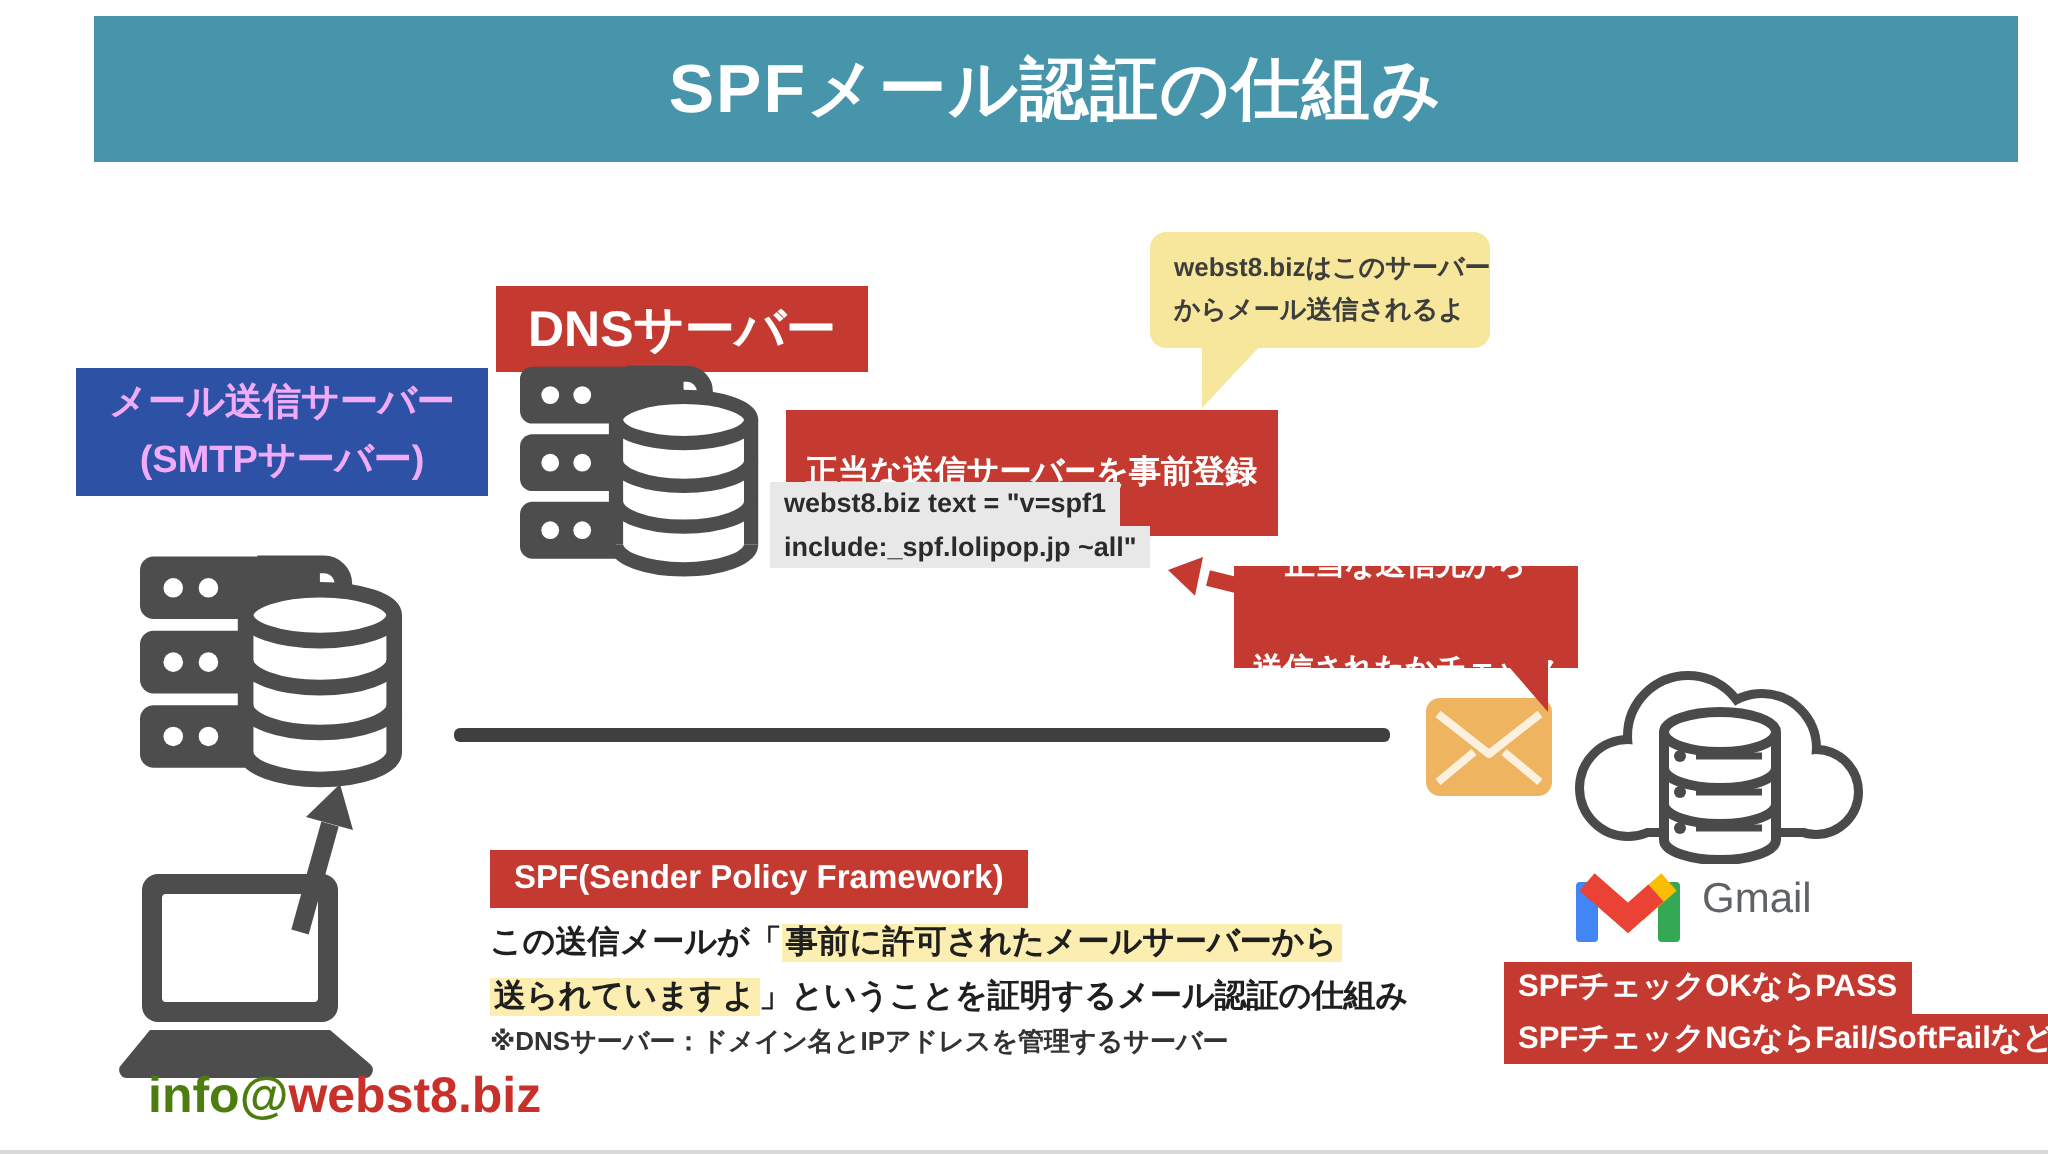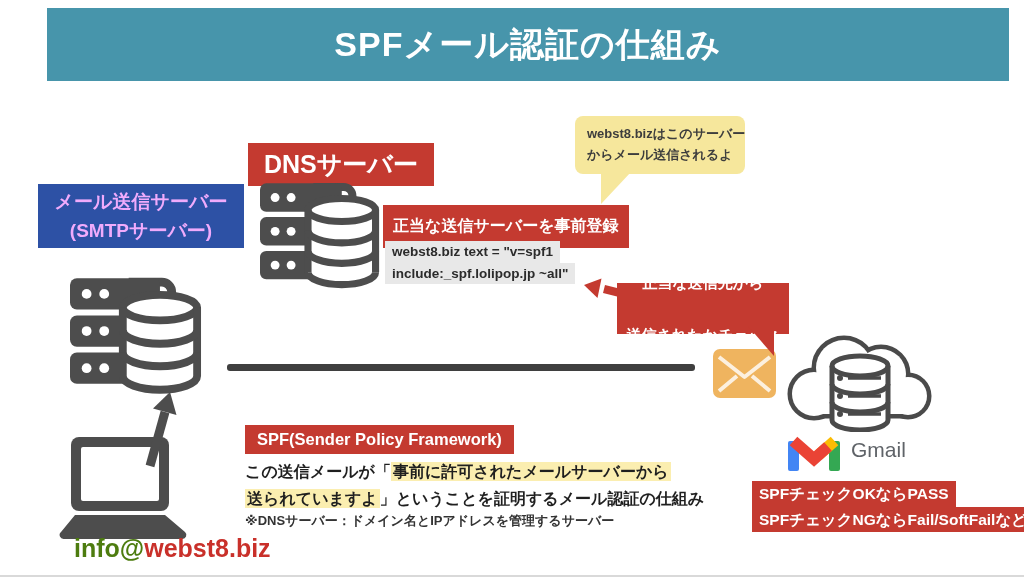--- a/index.html
+++ b/index.html
@@ -24,21 +24,21 @@
   .titlebar h1 {
     color: #ffffff; font-size: 34px; font-weight: bold; letter-spacing: 1px;
   }
 
   
   .red-chip {
     background: #C43A30; color: #ffffff; font-weight: bold;
     display: inline-block; white-space: nowrap;
   }
   .dns-label   { left: 248px; top: 106px; font-size: 25px; padding: 5px 16px; margin-top: 37px; }
-  .reg-label   { left: 383px; top: 205px; font-size: 16px; padding: 11px 10px; }
+  .reg-label   { left: 393px; top: 205px; font-size: 16px; padding: 21px 10px; }
   .gmail-label { left: 783px; top: 251px; font-size: 23px; padding: 6px 14px; }
   .spf-label   { left: 245px; top: 425px; font-size: 16.5px; padding: 5px 12px; }
   .result-box  { left: 752px; top: 481px; line-height: 1; }
   .result-box .red-chip { font-size: 15.5px; padding: 5px 7px; display: table; }
 
   
   .smtp-box {
     left: 38px; top: 184px; width: 206px; height: 64px;
     background: #2D51A5; color: #f0abfc; font-weight: bold; font-size: 19px;
     display: flex; flex-direction: column; align-items: center; justify-content: center;

